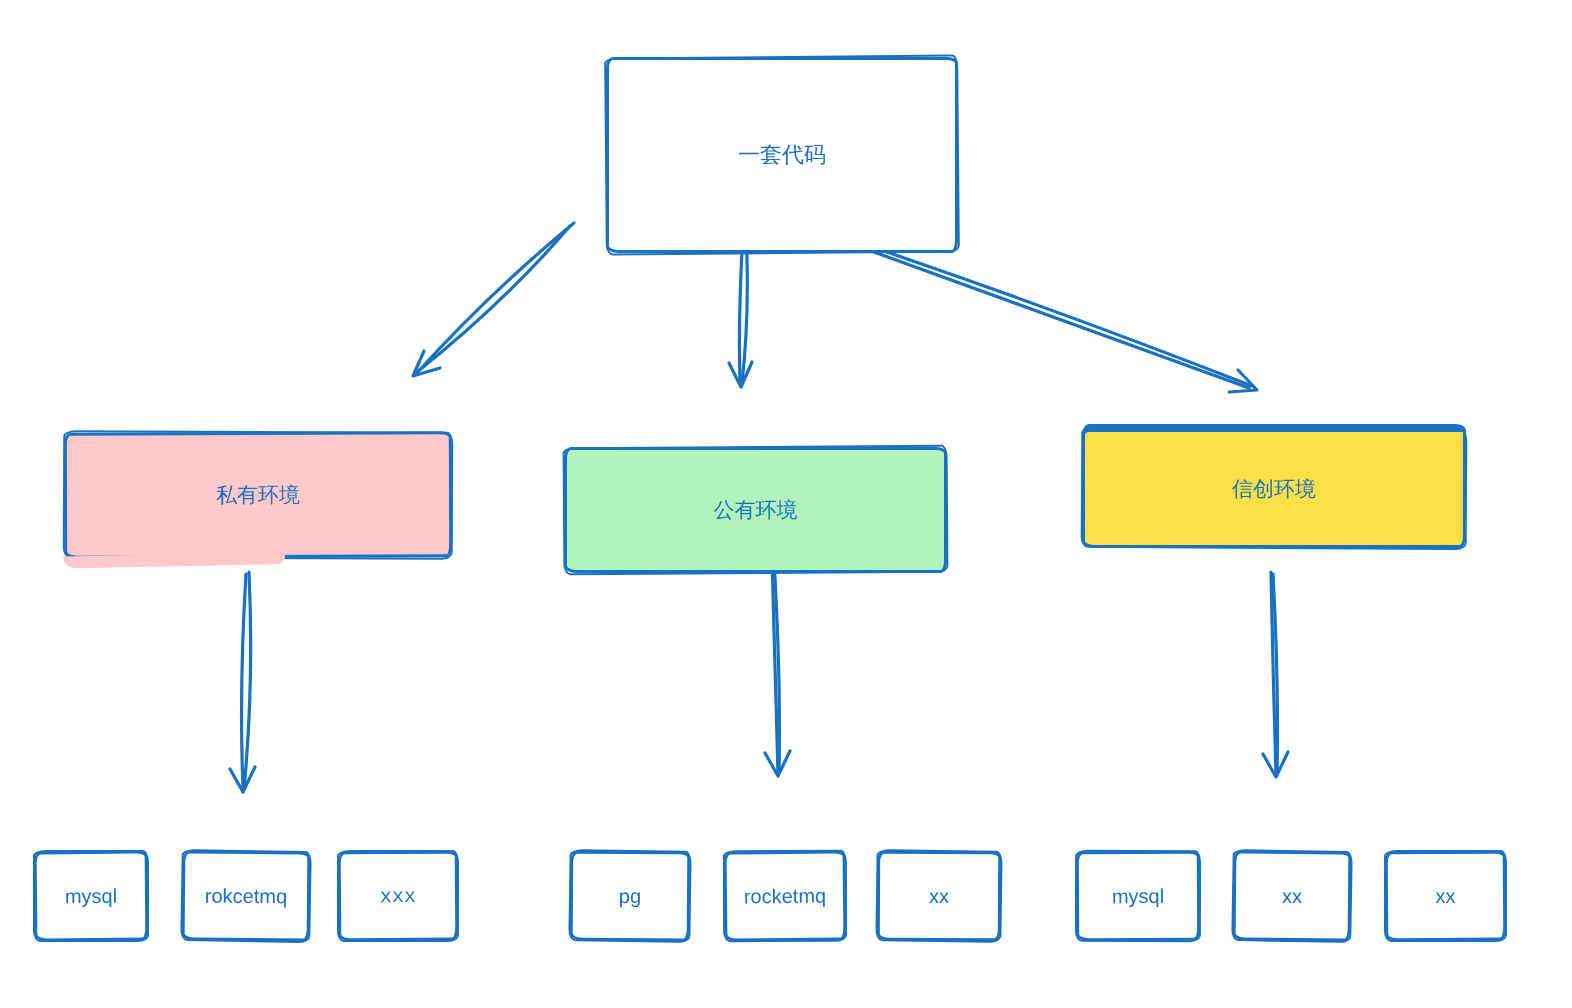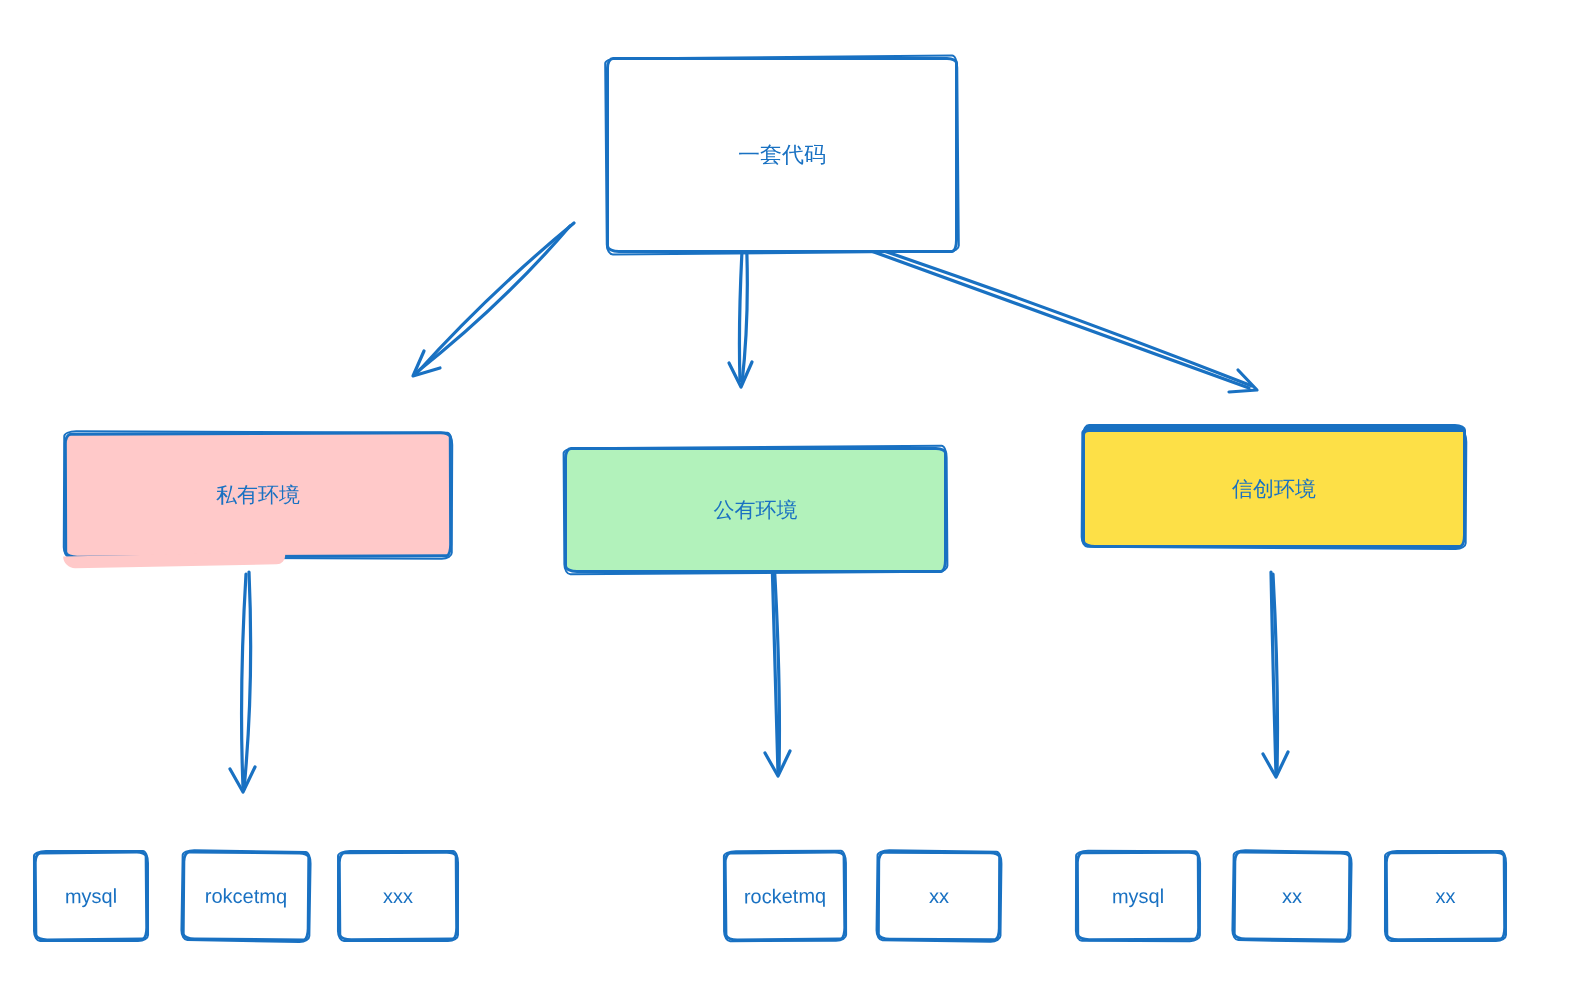--- a/index.html
+++ b/index.html
@@ -40,21 +40,21 @@
     background:#ffc9c9;border-radius:0 0 10px 14px;transform:rotate(-.9deg);
   }
   .env-public{left:564px;top:427px;width:383px;height:126px;background:#b2f2bb;margin-top:20px;}
   .env-public::before{transform:rotate(-.4deg);}
   .env-xinchuang{left:1082px;top:424px;width:384px;height:124px;background:#fde047;border-top-width:8px;}
   .env-xinchuang::before{transform:rotate(.35deg);}
 
   .small{top:851px;height:90px;font-size:20px;}
   .sb1{left:34px;width:114px;transform:rotate(-.5deg);}
   .sb2{left:182px;width:128px;transform:rotate(.5deg);}
-  .sb3{left:338px;width:120px;transform:rotate(-.4deg);}
+  .sb3{left:338px;width:120px;transform:rotate(-.4deg);font-family:Liberation Mono, monospace;}
   .sb4{left:570px;width:120px;transform:rotate(.4deg);}
   .sb5{left:724px;width:122px;transform:rotate(-.6deg);}
   .sb6{left:877px;width:124px;transform:rotate(.3deg);}
   .sb7{left:1076px;width:124px;transform:rotate(-.3deg);}
   .sb8{left:1233px;width:118px;transform:rotate(.5deg);}
   .sb9{left:1385px;width:121px;transform:rotate(-.4deg);}
 </style>
 </head>
 <body>
 
@@ -110,20 +110,23 @@
   <div class="sketch-box small sb1">
     <span class="label">mysql</span>
   </div>
   <div class="sketch-box small sb2">
     <span class="label">rokcetmq</span>
   </div>
   <div class="sketch-box small sb3">
     <span class="label">xxx</span>
   </div>
 
+  <div class="sketch-box small sb4">
+    <span class="label">pg</span>
+  </div>
   <div class="sketch-box small sb5">
     <span class="label">rocketmq</span>
   </div>
   <div class="sketch-box small sb6">
     <span class="label">xx</span>
   </div>
 
   <div class="sketch-box small sb7">
     <span class="label">mysql</span>
   </div>

